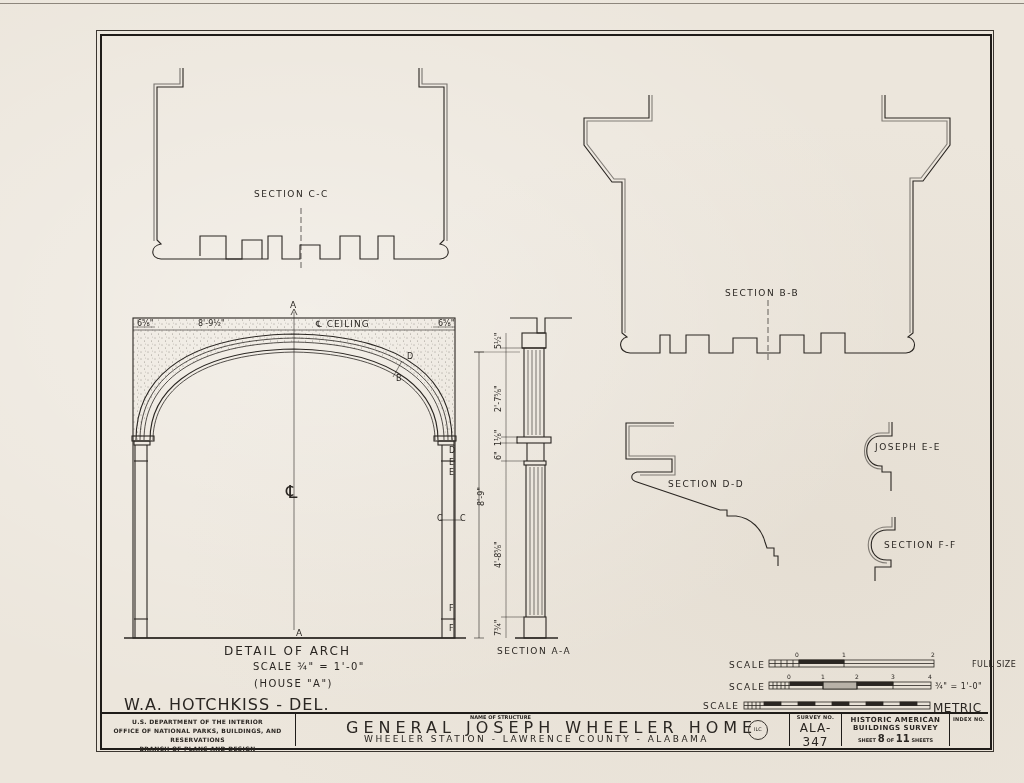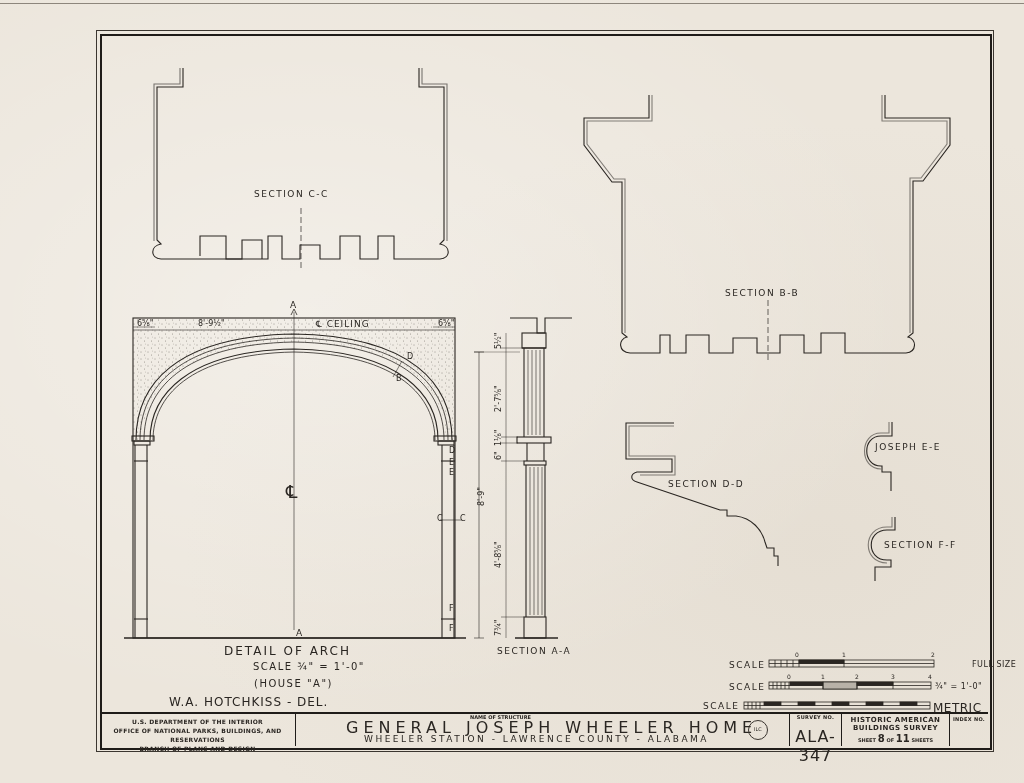--- a/index.html
+++ b/index.html
@@ -41,21 +41,21 @@
   .tb-agency { left:0; width:196px; text-align:center; font-size:6px; font-weight:bold; line-height:9px; padding-top:3px; letter-spacing:0.3px; }
   .tb-name { left:196px; width:494px; }
   .tb-survey { left:690px; width:52px; text-align:center; }
   .tb-habs { left:742px; width:108px; text-align:center; }
   .tb-index { left:850px; width:38px; border-right:none; text-align:center; }
   .tiny { font-size:5px; font-weight:bold; letter-spacing:0.3px; }
   .struct-main { position:absolute; left:50px; top:4px; font-size:16px; letter-spacing:5px; font-family:"DejaVu Sans", sans-serif; }
   .struct-sub { position:absolute; left:68px; top:20px; font-size:9px; letter-spacing:2.5px; }
   .struct-cap { position:absolute; left:174px; top:0px; font-size:5px; font-weight:bold; }
   .seal { position:absolute; left:452px; top:6px; width:20px; height:20px; border-radius:50%; border:1.5px solid #3b3630; box-sizing:border-box; font-size:5px; line-height:17px; text-align:center; }
-  .survey-no { font-size:16px; letter-spacing:1px; margin-top:7px; }
+  .survey-no { font-size:12px; letter-spacing:1px; margin-top:1px; }
   .habs-line { font-size:7px; font-weight:bold; letter-spacing:0.5px; line-height:8px; }
   .sheet-line { font-size:5px; font-weight:bold; margin-top:1px; }
   .sheet-line b { font-size:10px; }
   .scale-lbl { position:absolute; font-size:9px; letter-spacing:1.5px; white-space:nowrap; }
 </style>
 </head>
 <body>
 
 <div class="sheet"></div>
 <div class="top-trim"></div>
@@ -242,21 +242,21 @@
 <div class="dim dim-v" style="left:494px;top:349px;">5½"</div>
 <div class="dim dim-v" style="left:494px;top:412px;">2'-7⅝"</div>
 <div class="dim dim-v" style="left:494px;top:446px;">1⅛"</div>
 <div class="dim dim-v" style="left:494px;top:460px;">6"</div>
 <div class="dim dim-v" style="left:494px;top:568px;">4'-8⅝"</div>
 <div class="dim dim-v" style="left:494px;top:636px;">7¾"</div>
 
 <div class="lbl lbl-lg" style="left:224px;top:644px;">DETAIL OF ARCH</div>
 <div class="lbl" style="left:253px;top:661px;font-size:10px;">SCALE ¾" = 1'-0"</div>
 <div class="lbl" style="left:254px;top:678px;font-size:10px;">(HOUSE "A")</div>
-<div class="lbl" style="left:124px;top:695px;font-size:12px;letter-spacing:1px;margin-left:45px;">W.A. HOTCHKISS - DEL.</div>
+<div class="lbl" style="left:124px;top:695px;font-size:16px;letter-spacing:1px;">W.A. HOTCHKISS - DEL.</div>
 
 <div class="scale-lbl" style="left:729px;top:660px;">SCALE</div>
 <div class="scale-lbl" style="left:936px;top:660px;font-size:8px;letter-spacing:0.5px;margin-left:36px;">FULL SIZE</div>
 <div class="scale-lbl" style="left:729px;top:682px;">SCALE</div>
 <div class="scale-lbl" style="left:935px;top:682px;font-size:8px;letter-spacing:0.5px;">¾" = 1'-0"</div>
 <div class="scale-lbl" style="left:703px;top:701px;">SCALE</div>
 <div class="scale-lbl" style="left:933px;top:701px;font-size:12px;letter-spacing:0.5px;">METRIC</div>
 <div class="dim" style="left:795px;top:651px;font-size:6px;">0</div>
 <div class="dim" style="left:842px;top:651px;font-size:6px;">1</div>
 <div class="dim" style="left:931px;top:651px;font-size:6px;">2</div>

